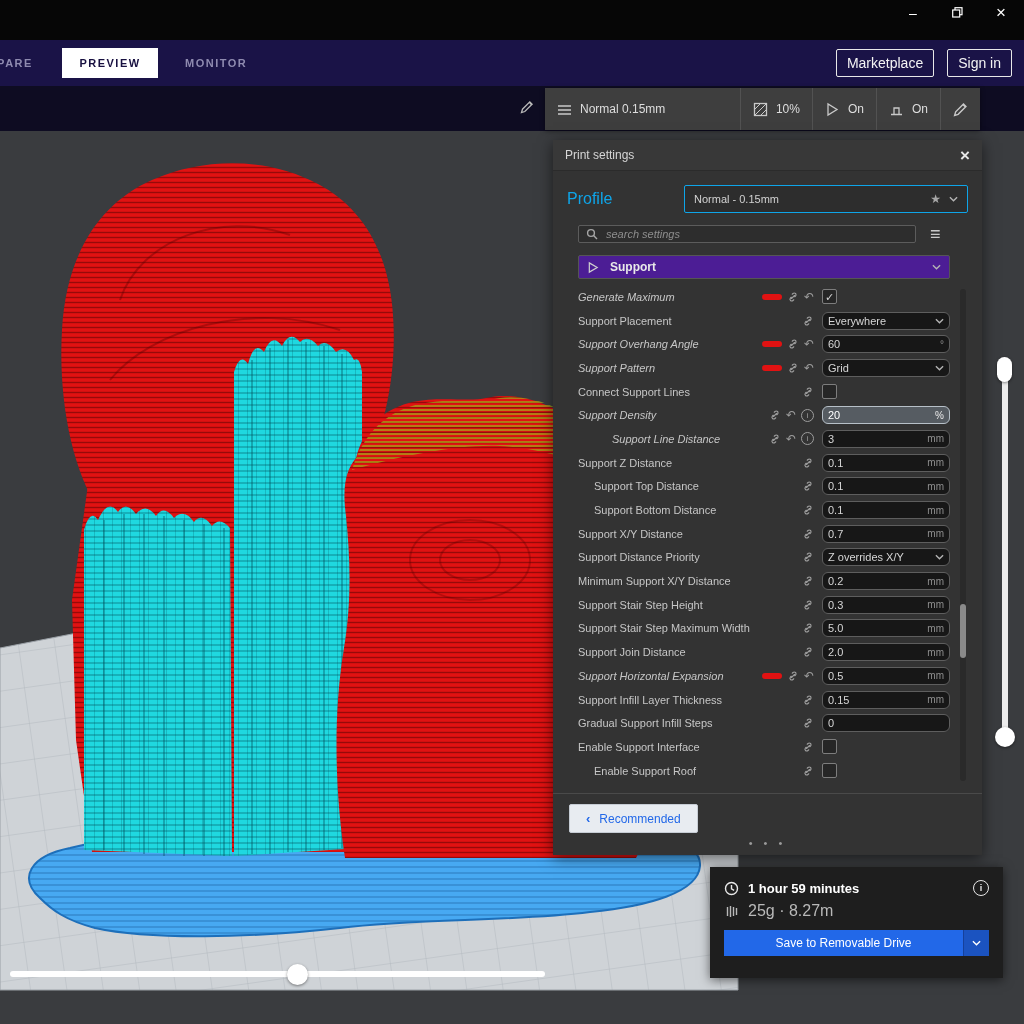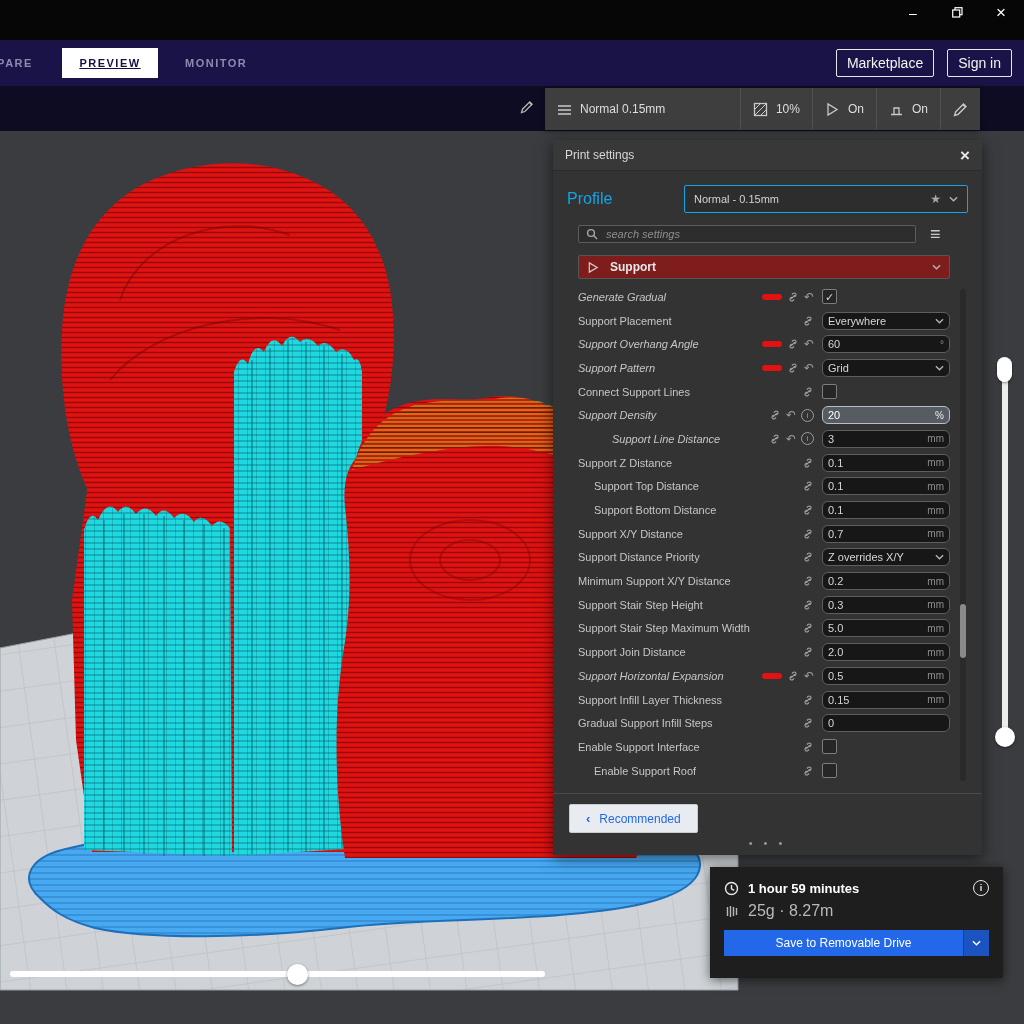--- a/index.html
+++ b/index.html
@@ -10,21 +10,21 @@
   .titlebar{position:absolute;top:0;left:0;width:100%;height:40px;background:#060606;
     display:flex;justify-content:flex-end;align-items:flex-start;padding:6px 16px 0 0;gap:30px;box-sizing:border-box;}
   .win-btn{color:#fff;font-size:14px;line-height:14px;width:14px;text-align:center;cursor:default;}
   .win-btn svg{width:11px;height:11px;}
 
   
   .navbar{position:absolute;top:40px;left:0;width:100%;height:46px;background:var(--nav-bg,#1a1347);}
   .tab{position:absolute;top:0;height:46px;display:flex;align-items:center;color:#8f8bb0;
     font-size:11px;letter-spacing:1.5px;font-weight:bold;}
   .tab-prepare{left:-30px;}
-  .tab-preview{left:62px;top:8px;height:30px;width:96px;background:#fff;color:#181040;justify-content:center;text-decoration:underline;}
+  .tab-preview{left:62px;top:8px;height:30px;width:96px;background:#fff;color:#181040;justify-content:center;}
   .tab-monitor{left:185px;}
   .nav-right{position:absolute;right:12px;top:9px;display:flex;gap:13px;}
   .nav-btn{border:1px solid #e8e8e8;color:#f4f4f4;font-size:14px;padding:5px 10px;border-radius:2px;background:transparent;}
 
   
   .stage-strip{position:absolute;top:86px;left:0;width:100%;height:45px;background:#0e0c22;}
   .strip-pencil{position:absolute;left:520px;top:14px;color:#b9b9b9;}
   .pencil-svg{width:14px;height:14px;}
 
   
@@ -58,21 +58,21 @@
   .profile-dd .v{flex:1;}
   .star{color:#a8a8a8;font-size:12px;}
   .chev{width:9px;height:6px;color:#b5b5b5;}
   .search-row{display:flex;align-items:center;margin:12px 14px 0 25px;gap:14px;}
   .search-box{flex:0 0 338px;height:18px;background:#2d2d2d;border:1px solid #5c5c5c;border-radius:2px;
     display:flex;align-items:center;padding:0 7px;gap:6px;box-sizing:border-box;}
   .search-box input{flex:1;background:transparent;border:none;outline:none;color:#cfcfcf;font-size:11px;font-family:inherit;}
   .search-box input::placeholder{color:#8e8e8e;font-style:italic;}
   .mag{width:12px;height:12px;color:#a6a6a6;}
   .hamburger{color:#c9c9c9;font-size:18px;line-height:14px;}
-  .cat-bar{margin:12px 14px 0 25px;width:372px;height:24px;background:#7f1d1d;border:1px solid #555;border-radius:2px;
+  .cat-bar{margin:12px 14px 0 25px;width:372px;height:24px;background:#4c1d95;border:1px solid #555;border-radius:2px;
     display:flex;align-items:center;padding:0 8px;box-sizing:border-box;gap:10px;}
   .cat-bar svg.cat-ic{width:13px;height:13px;color:#cfcfcf;}
   .cat-label{flex:1;font-size:12px;font-weight:bold;color:#e9e9e9;}
 
   .rows-wrap{position:relative;margin:6px 14px 0 25px;width:372px;}
   #settings-rows{height:500px;overflow:hidden;}
   .srow{display:flex;align-items:center;height:23.7px;}
   .slabel{flex:1;font-size:11px;color:#c6c6c6;white-space:nowrap;overflow:hidden;}
   .slabel.it{font-style:italic;}
   .ind1{padding-left:16px;} .ind2{padding-left:34px;}
@@ -257,21 +257,21 @@
         </svg>
       <span class="cat-label">Support</span>
       <svg class="chev" viewBox="0 0 10 6">
           <path d="M1 1l4 4 4-4" fill="none" stroke="currentColor" stroke-width="1.5"></path>
         </svg>
     </div>
 
     <div class="rows-wrap">
       <div id="settings-rows">
           <div class="srow">
-            <span class="slabel it ind0">Generate Gradual</span>
+            <span class="slabel it ind0">Generate Maximum</span>
             <span class="sicons">
               <span class="pill"></span>
               <svg class="ic-link" viewBox="0 0 24 24">
                 <path d="M9 15l6-6M10.5 6.5L12 5a3.5 3.5 0 0 1 5 5l-1.5 1.5M13.5 17.5L12 19a3.5 3.5 0 0 1-5-5l1.5-1.5" fill="none" stroke="currentColor" stroke-width="2.2" stroke-linecap="round"></path>
               </svg>
               <span class="ic-undo">↶</span>
             </span>
             <span class="sctrl">
               <span class="cbx">✓</span>
             </span>

